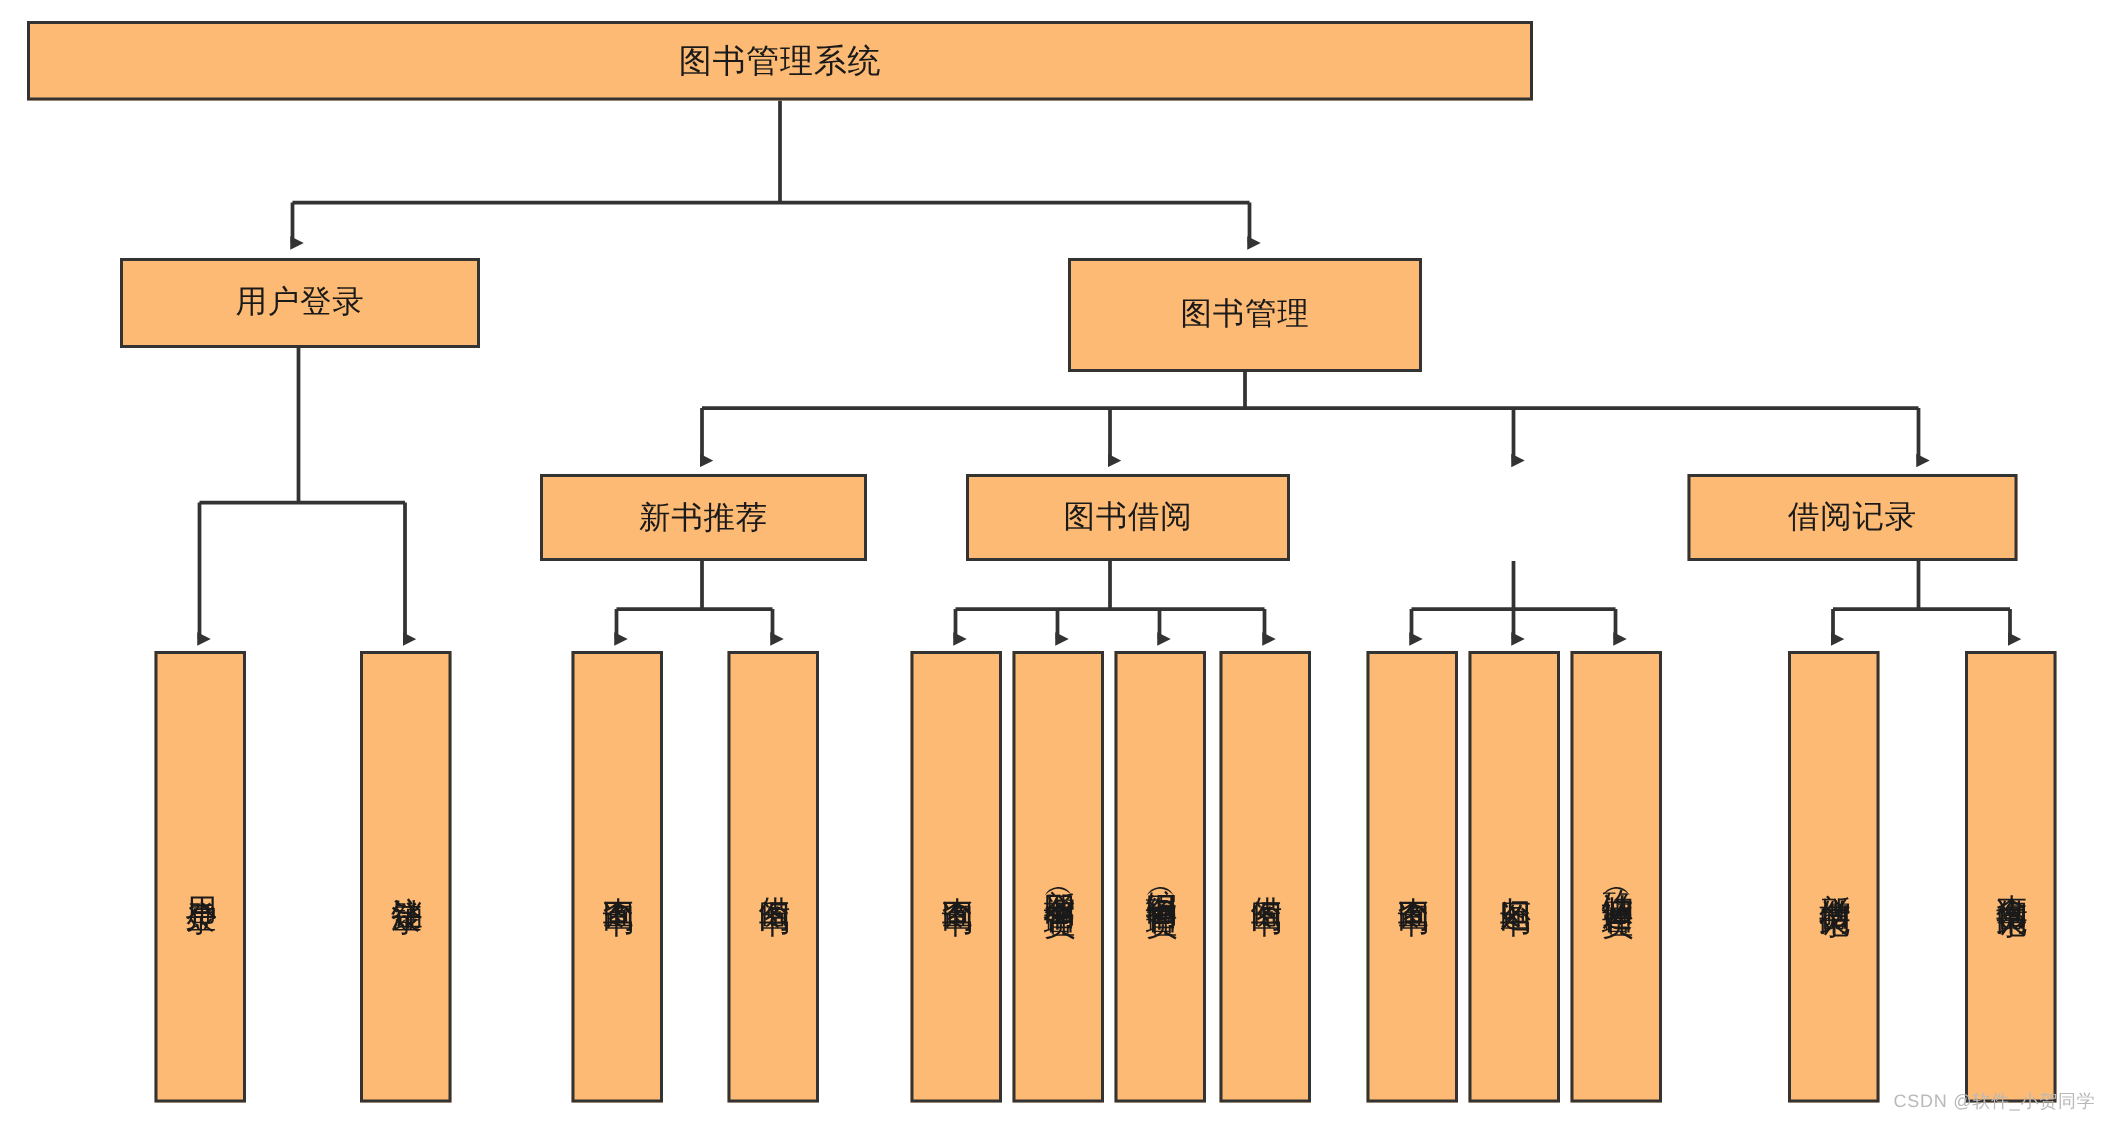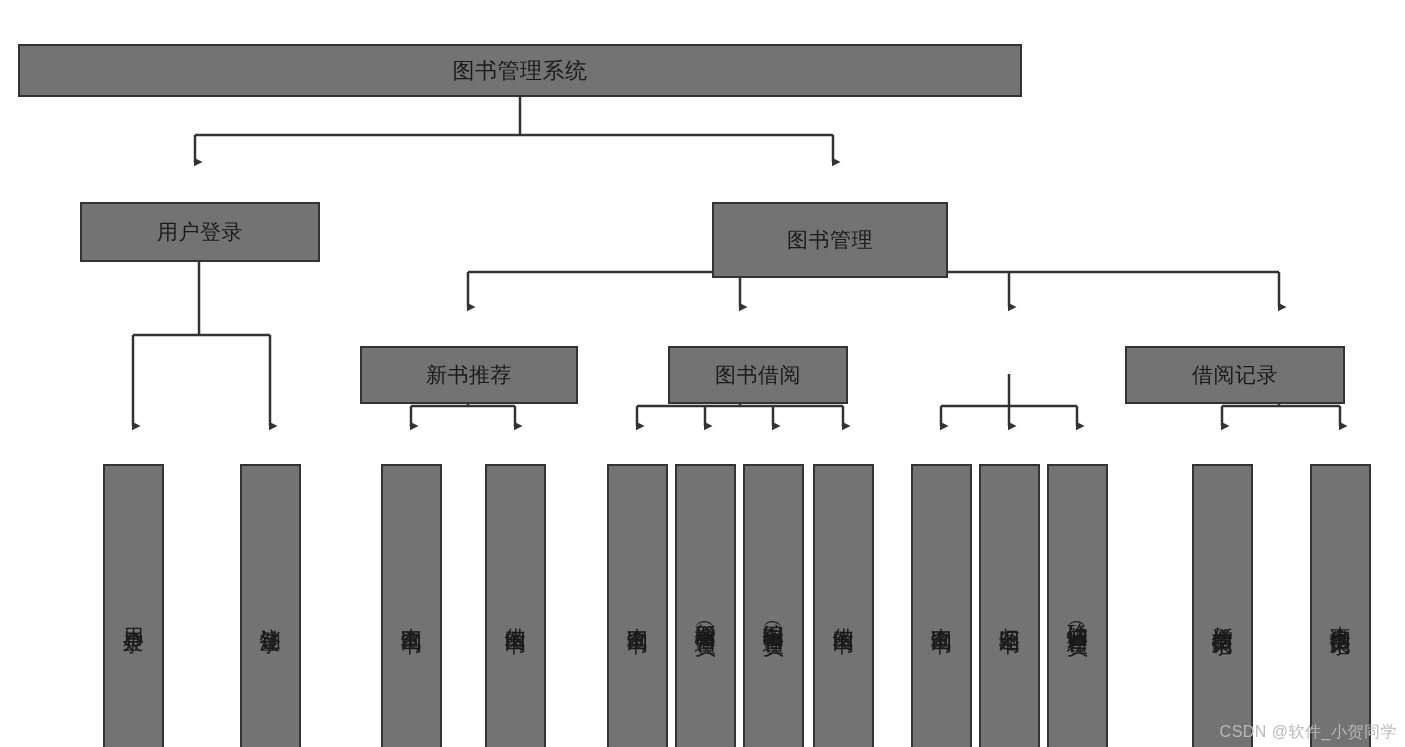--- a/index.html
+++ b/index.html
@@ -22,26 +22,25 @@
     left: 0;
     top: 0;
     width: 1405px;
     height: 747px;
     pointer-events: none;
   }
   .node {
     position: absolute;
     box-sizing: border-box;
     border: 2.5px solid #333333;
-    background: #737373;
+    background: #fdba74;
     display: flex;
     align-items: center;
     justify-content: center;
     color: #1a1a1a;
-    margin-top: 30px;
   }
   .node-label {
     font-size: 21px;
     line-height: 1.15;
     letter-spacing: 0.5px;
     white-space: nowrap;
   }
   
   .node.vertical {
     align-items: center;
@@ -56,21 +55,21 @@
     white-space: nowrap;
     text-align: center;
   }
   .node.title .node-label {
     font-size: 22px;
   }
   #watermark {
     position: absolute;
     right: 8px;
     bottom: 4px;
-    font-size: 16px;
+    font-size: 12px;
     color: #b9b9b9;
     white-space: nowrap;
     letter-spacing: 0.5px;
   }
 </style>
 </head>
 <body>
 
 <div id="canvas">
 
@@ -131,21 +130,21 @@
   <div class="node" style="left:80px; top:172px; width:240px; height:60px;">
     <span class="node-label">用户登录</span>
   </div>
   <div class="node" style="left:712px; top:172px; width:236px; height:76px;">
     <span class="node-label">图书管理</span>
   </div>
 
   <div class="node" style="left:360px; top:316px; width:218px; height:58px;font-family:Liberation Serif, serif;">
     <span class="node-label">新书推荐</span>
   </div>
-  <div class="node" style="left:668px; top:316px; width:180px; height:58px;">
+  <div class="node" style="left:644px; top:316px; width:216px; height:58px;">
     <span class="node-label">图书借阅</span>
   </div>
   <div class="node" style="left:1125px; top:316px; width:220px; height:58px;justify-content:center;">
     <span class="node-label">借阅记录</span>
   </div>
 
   <div class="node vertical" style="left:103px; top:434px; width:61px; height:301px;">
     <span class="node-label">用户登录</span>
   </div>
   <div class="node vertical" style="left:240px; top:434px; width:61px; height:301px;">

